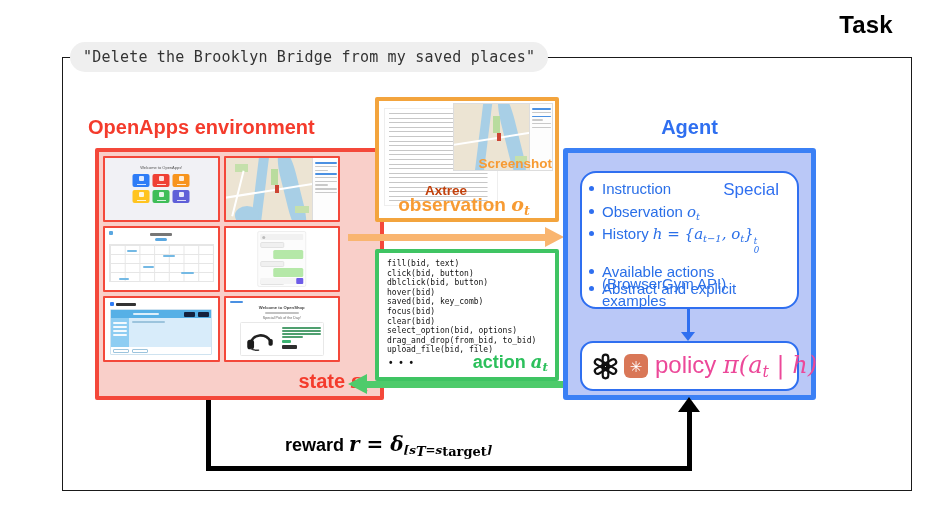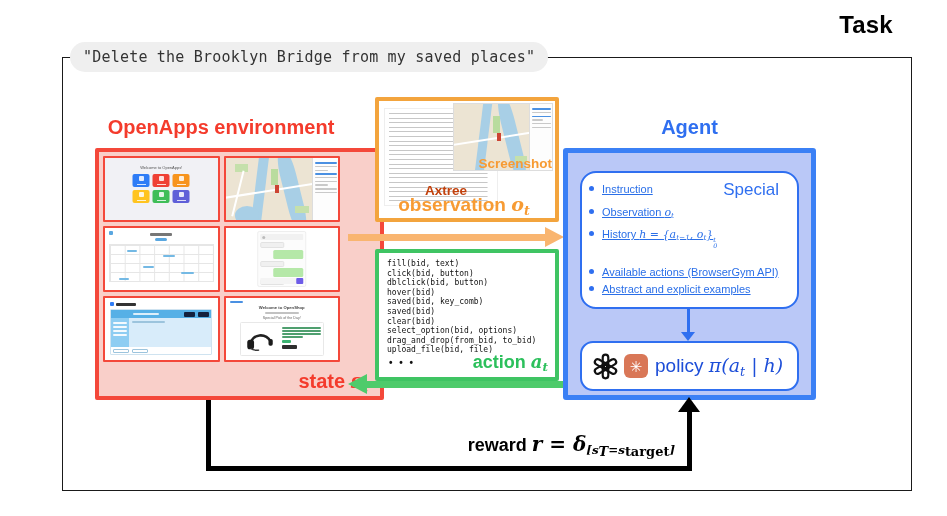--- a/index.html
+++ b/index.html
@@ -12,21 +12,21 @@
   .task-pill { position:absolute; left:70px; top:42px; height:30px; padding:0 13px; background:#efefef; border-radius:15px; display:inline-flex; align-items:center; font-family:"DejaVu Sans Mono", monospace; font-size:15px; color:#333; letter-spacing:0.2px; white-space:nowrap; }
 
   
   .seg-math { font-family:"DejaVu Serif", serif; font-style:italic; }
   .seg-sub { font-family:"DejaVu Serif", serif; font-style:italic; font-size:66%; vertical-align:-0.28em; }
   .seg-subsub { font-family:"DejaVu Serif", serif; font-style:italic; font-size:72%; vertical-align:-0.35em; }
   .seg-subsubr { font-family:"DejaVu Serif", serif; font-style:normal; font-size:72%; vertical-align:-0.35em; }
   .seg-stack { display:inline-flex; flex-direction:column; align-items:flex-start; font-family:"DejaVu Serif", serif; font-style:italic; font-size:58%; line-height:1.02; vertical-align:-0.6em; }
 
   
-  .env-title { position:absolute; left:88px; top:116px; width:266px; text-align:center; font-size:20px; font-weight:800; color:#f43b2c; }
+  .env-title { position:absolute; left:88px; top:116px; width:266px; font-size:20px; font-weight:800; color:#f43b2c; }
   .env-box { position:absolute; left:95px; top:148px; width:289px; height:252px; border:4px solid #f4483a; background:#f9cfc9; border-radius:2px; }
   .env-grid { position:absolute; left:4px; top:4px; width:237px; display:grid; grid-template-columns:1fr 1fr; grid-auto-rows:66px; gap:4px; }
   .panel { border:2px solid #f4483a; background:#fff; border-radius:1px; position:relative; overflow:hidden; }
   .env-state { position:absolute; right:12px; bottom:1px; font-size:20px; font-weight:800; color:#f43b2c; }
 
   
   .home { background:#f1f1f5; }
   .home-title { position:absolute; top:7px; left:0; right:0; text-align:center; font-size:4px; color:#555; }
   .tiles { position:absolute; top:16px; left:50%; transform:translateX(-50%); display:grid; grid-template-columns:repeat(3,17px); grid-auto-rows:13px; gap:3px; }
   .tile { border-radius:2px; position:relative; }
@@ -124,34 +124,34 @@
   .act-ellipsis { position:absolute; left:10px; bottom:9px; font-size:10px; font-weight:800; letter-spacing:2px; color:#111; }
   .act-caption { position:absolute; right:7px; bottom:3px; font-size:18px; font-weight:800; color:#2cc05c; }
 
   
   .agent-title { position:absolute; left:563px; top:116px; width:253px; text-align:center; font-size:20px; font-weight:800; color:#2f6ff0; }
   .agent-box { position:absolute; left:563px; top:148px; width:253px; height:252px; border:5px solid #3b80f5; background:#bac8f7; border-radius:3px; }
   .prompt-box { position:absolute; left:12px; top:18px; width:219px; height:138px; background:#fff; border:2px solid #2f6ff0; border-radius:16px; }
   .prompt-label { position:absolute; right:18px; top:7px; font-size:17px; color:#2f6ff0; }
   .p-item { position:absolute; left:7px; right:6px; display:flex; align-items:flex-start; }
   .p-dot { width:5px; height:5px; border-radius:50%; background:#2f6ff0; margin:3px 8px 0 0; flex:none; }
-  .p-text { font-size:11px; color:#2a6fe8; line-height:12px;text-decoration:underline; }
+  .p-text { font-size:15px; color:#2a6fe8; line-height:12px; }
   .agent-arrow-shaft { position:absolute; left:119px; top:156px; width:3px; height:24px; background:#2f6ff0; }
   .agent-arrow-head { position:absolute; left:113px; top:179px; width:0; height:0; border-left:7.5px solid transparent; border-right:7.5px solid transparent; border-top:9px solid #2f6ff0; }
   .policy-box { position:absolute; left:12px; top:188px; width:219px; height:50px; background:#fff; border:2.5px solid #2f6ff0; border-radius:13px; display:flex; align-items:center; padding-left:9px; gap:4px; }
   .openai-logo { width:29px; height:29px; flex:none; }
   .anthropic-logo { width:24px; height:24px; flex:none; border-radius:6px; background:#d97757; color:#fff; display:flex; align-items:center; justify-content:center; font-size:15px; line-height:1; }
-  .policy-text { font-size:19px; color:#1d4ed8; white-space:nowrap; margin-left:3px; }
+  .policy-text { font-size:24px; color:#ec4899; white-space:nowrap; margin-left:3px; }
 
   
   .loop-a { position:absolute; left:206px; top:400px; width:5px; height:71px; background:#000; }
   .loop-b { position:absolute; left:206px; top:466px; width:486px; height:5px; background:#000; }
   .loop-c { position:absolute; left:687px; top:410px; width:5px; height:61px; background:#000; }
   .loop-head { position:absolute; left:678px; top:397px; width:0; height:0; border-left:11.5px solid transparent; border-right:11.5px solid transparent; border-bottom:15px solid #000; }
-  .reward { position:absolute; left:285px; top:432px; width:390px; text-align:right; font-size:18px; font-weight:800; color:#000; }
+  .reward { position:absolute; left:285px; top:432px; width:390px; text-align:left; font-size:18px; font-weight:800; color:#000; }
   .reward .seg-math { font-size:20px; }
 </style>
 </head>
 <body>
 
 <div class="fig">
 
   <div class="outer-box"></div>
   <div class="task-label">Task</div>
   <div class="task-pill">"Delete the Brooklyn Bridge from my saved places"</div>
@@ -310,21 +310,21 @@
   <div class="arrow-orange-shaft"></div>
   <div class="arrow-orange-head"></div>
 
   <div class="act-box">
     <div class="act-list">
         <div class="act-line">fill(bid, text)</div>
         <div class="act-line">click(bid, button)</div>
         <div class="act-line">dblclick(bid, button)</div>
         <div class="act-line">hover(bid)</div>
         <div class="act-line">saved(bid, key_comb)</div>
-        <div class="act-line">saved(bid)</div>
+        <div class="act-line">focus(bid)</div>
         <div class="act-line">clear(bid)</div>
         <div class="act-line">select_option(bid, options)</div>
         <div class="act-line">drag_and_drop(from_bid, to_bid)</div>
         <div class="act-line">upload_file(bid, file)</div>
       </div>
     <div class="act-ellipsis">• • •</div>
     <div class="act-caption"><span class="seg-label">action </span><span class="seg-math">a</span><span class="seg-sub">t</span></div>
   </div>
 
   <div class="arrow-green-shaft"></div>

